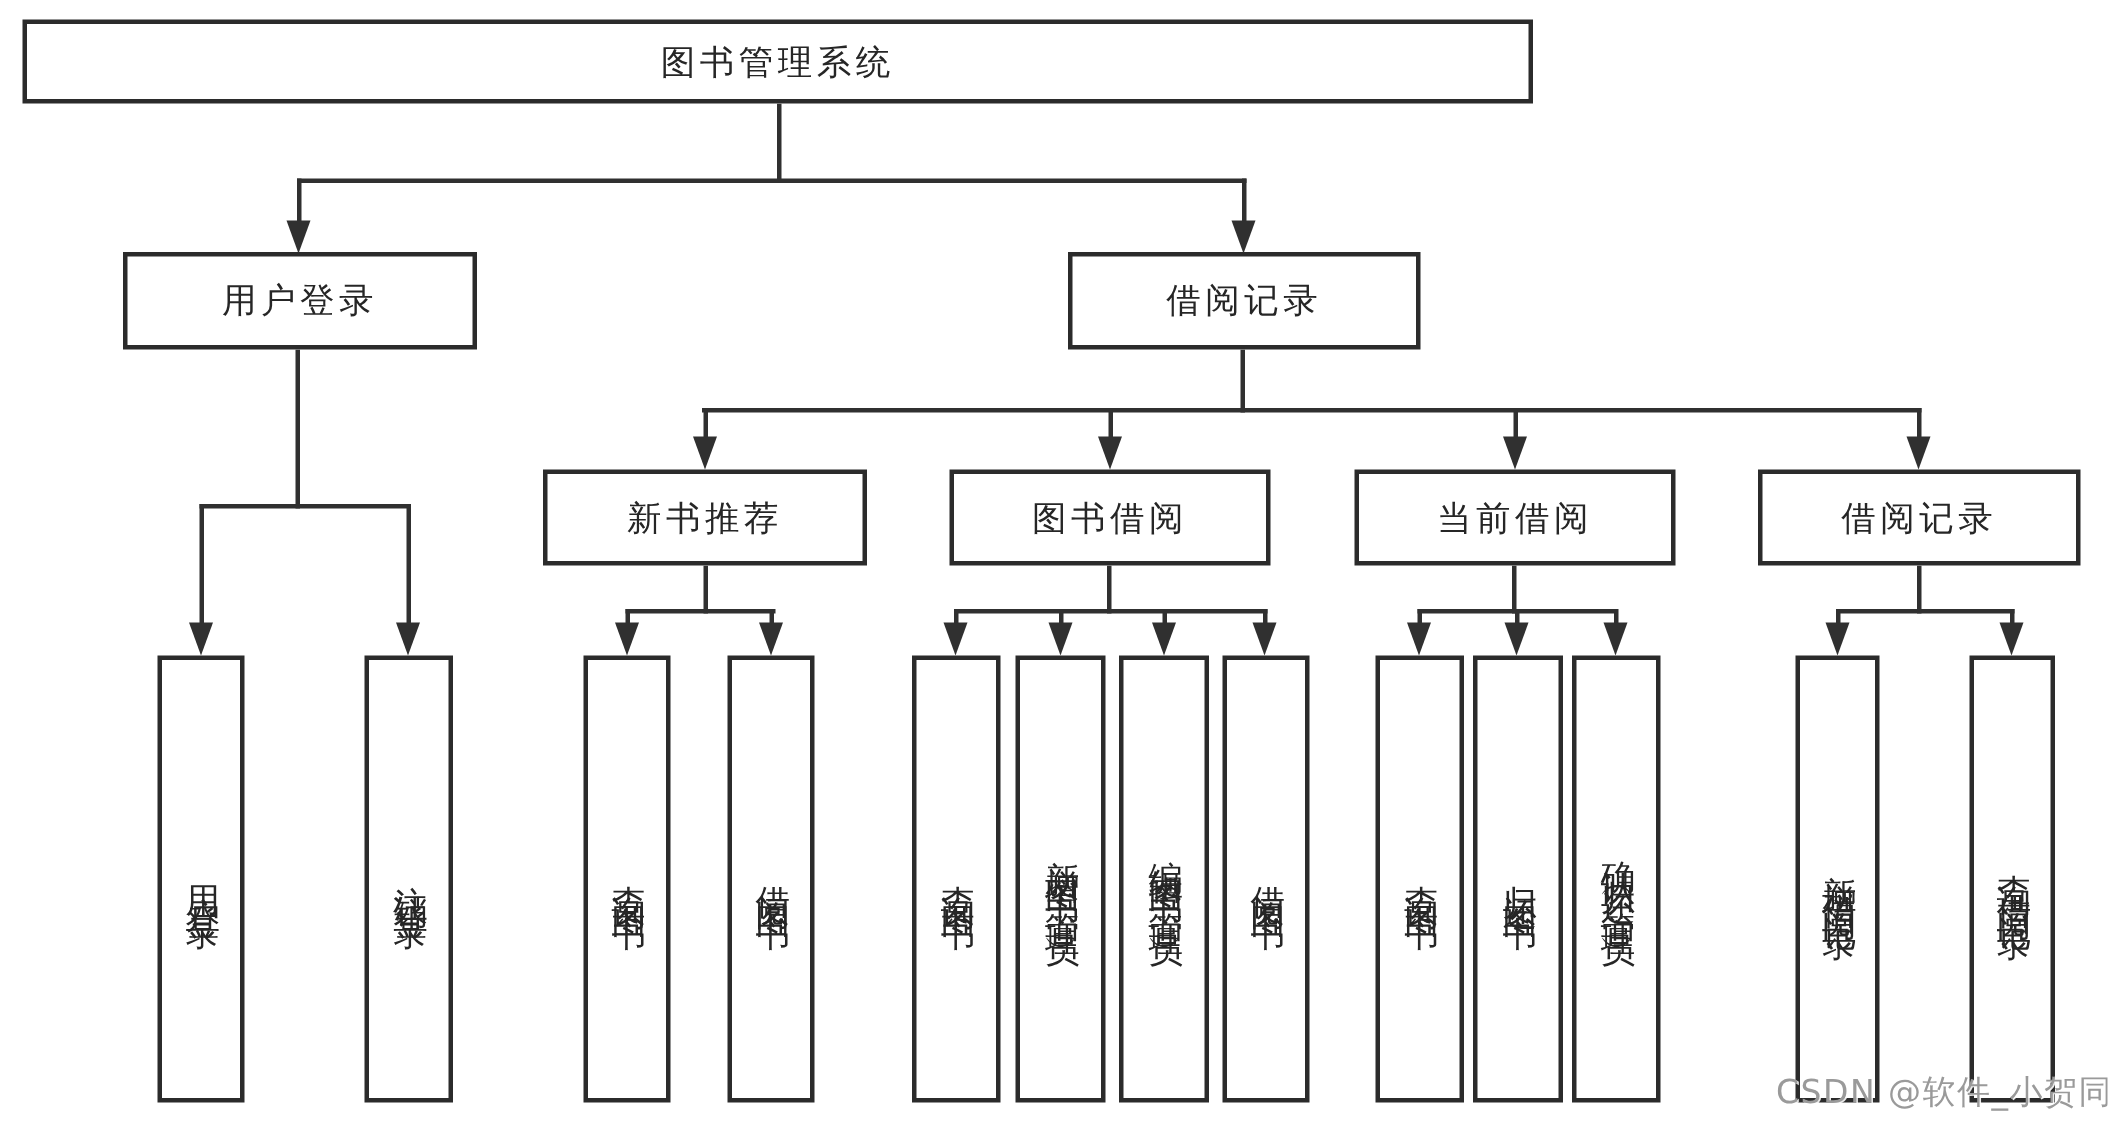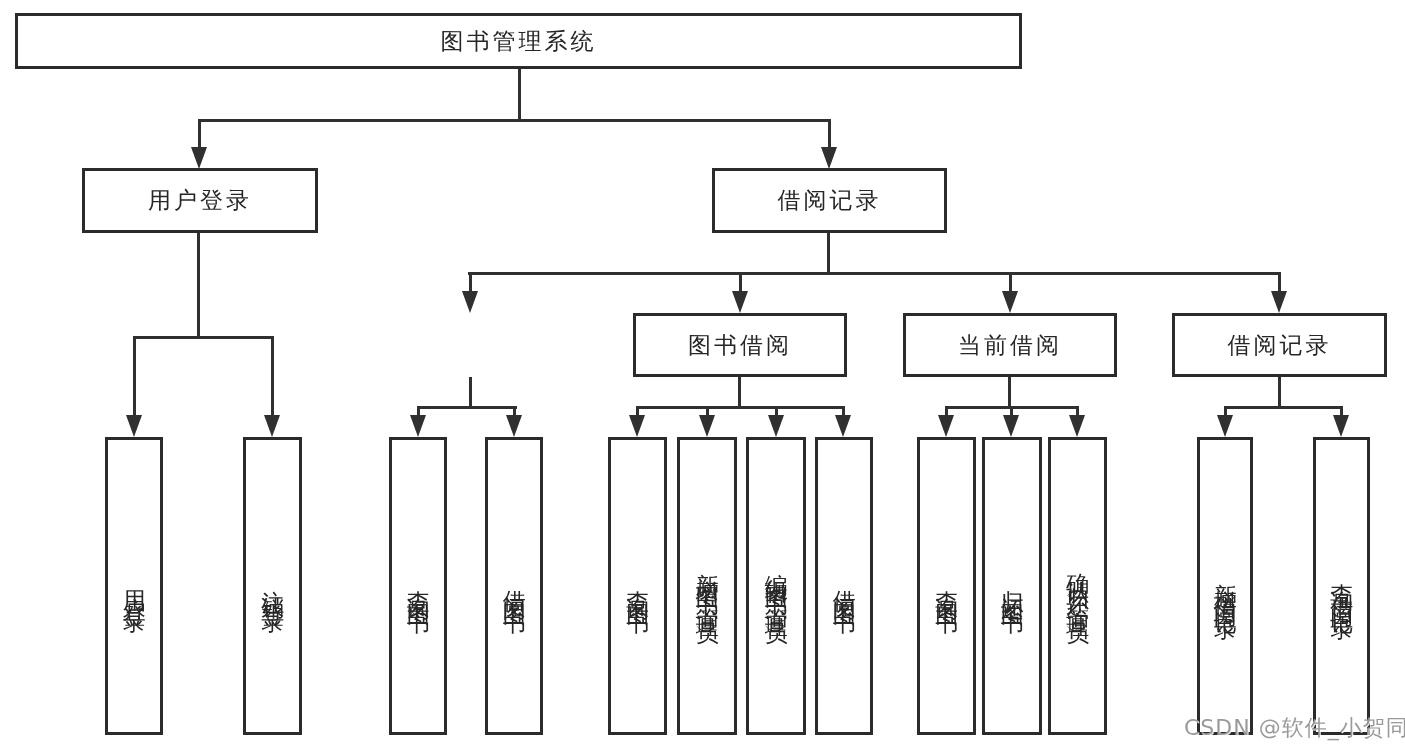--- a/index.html
+++ b/index.html
@@ -115,20 +115,23 @@
   <div class="line" style="left:468px; top:272px; width:813px; height:3px;"></div>
   <div class="stem" style="left:469px; top:272px; height:21px;"></div>
   <div class="head" style="left:462px; top:291px;"></div>
   <div class="stem" style="left:739px; top:272px; height:21px;"></div>
   <div class="head" style="left:732px; top:291px;"></div>
   <div class="stem" style="left:1009px; top:272px; height:21px;"></div>
   <div class="head" style="left:1002px; top:291px;"></div>
   <div class="stem" style="left:1278px; top:272px; height:21px;"></div>
   <div class="head" style="left:1271px; top:291px;"></div>
 
+  <div class="hbox" style="left:362px; top:313px; width:216px; height:64px;">
+    <span>新书推荐</span>
+  </div>
   <div class="hbox" style="left:633px; top:313px; width:214px; height:64px;">
     <span>图书借阅</span>
   </div>
   <div class="hbox" style="left:903px; top:313px; width:214px; height:64px;">
     <span>当前借阅</span>
   </div>
   <div class="hbox" style="left:1172px; top:313px; width:215px; height:64px;">
     <span>借阅记录</span>
   </div>
 

